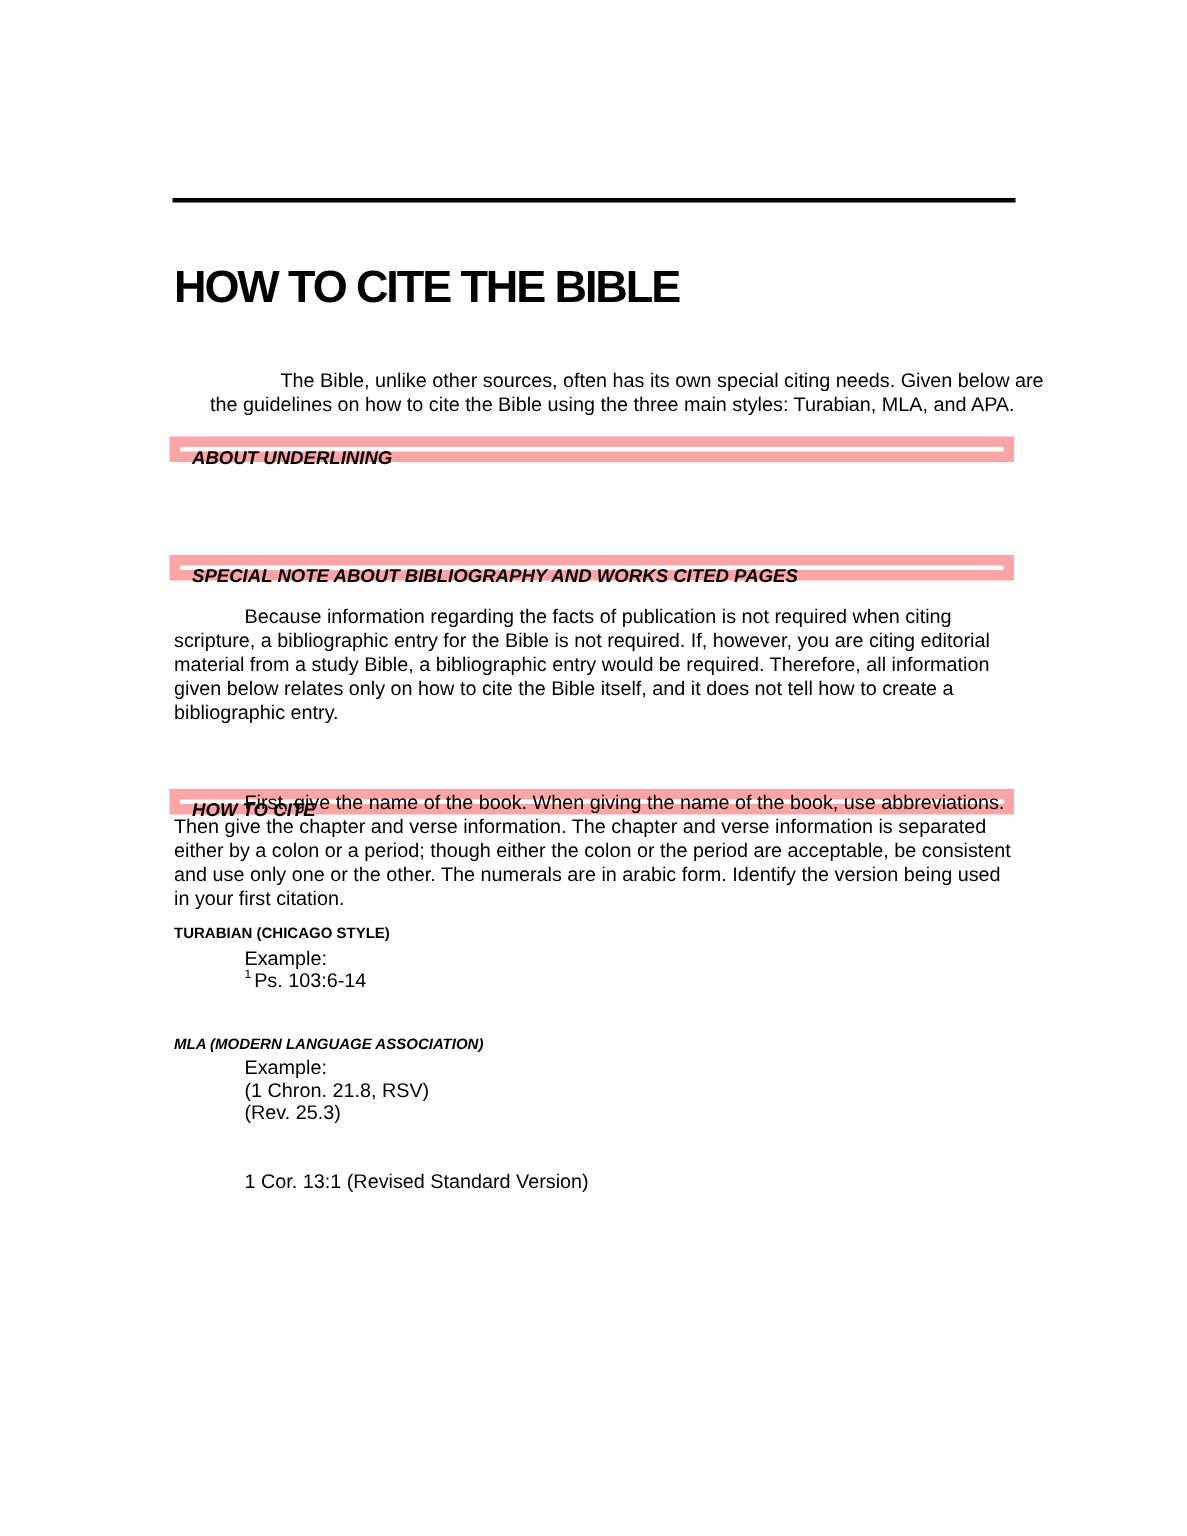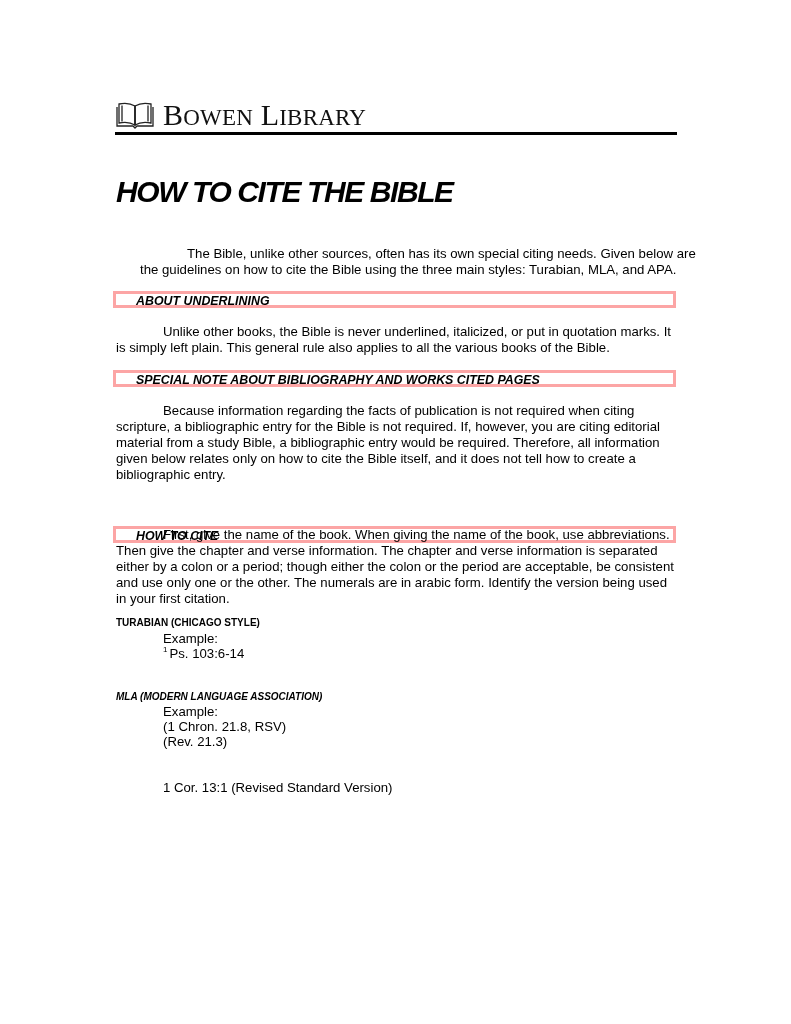--- a/index.html
+++ b/index.html
@@ -53,42 +53,41 @@
     .title {
       position: absolute;
       left: 116px;
       top: 172px;
       font-size: 30px;
       font-weight: bold;
       letter-spacing: -1.4px;
       margin: 0;
       line-height: 40px;
       white-space: nowrap;
-      font-style: italic;
     }
     .para {
       position: absolute;
       left: 116px;
       width: 562px;
       font-size: 13.2px;
       line-height: 16px;
       margin: 0;
     }
     .para .indent {
       display: inline-block;
       width: 47px;
     }
     .section-box {
       position: absolute;
       left: 113px;
       width: 563px;
       height: 17px;
-      border: 3px solid #fca5a5;
+      border: 7px solid #fca5a5;
       box-sizing: border-box;
-      padding-left: 20px;
+      padding-left: 8px;
       font-size: 12.4px;
       font-weight: bold;
       font-style: italic;
       line-height: 15px;
       white-space: nowrap;
     }
     .style-heading {
       position: absolute;
       left: 116px;
       font-size: 10px;
@@ -108,49 +107,38 @@
       vertical-align: 6px;
       line-height: 0;
       margin-right: 2px;
     }
   </style>
 </head>
 <body>
 
 <div class="page">
 
-  <div class="header">
-    <svg class="book-icon" viewBox="0 0 40 28" fill="none" stroke="#222" stroke-width="1.3">
-      <path d="M20 5 C15 2 9 2 4 3 L4 22 C9 21 15 21 20 24 Z"></path>
-      <path d="M20 5 C25 2 31 2 36 3 L36 22 C31 21 25 21 20 24 Z"></path>
-      <path d="M7 4.5 L7 20.5 M33 4.5 L33 20.5"></path>
-      <path d="M2 6 L2 25 L18 25 L20 27 L22 25 L38 25 L38 6"></path>
-      <path d="M20 5 L20 24"></path>
-    </svg>
-    <div class="brand"><span class="cap">B</span><span class="sc">OWEN</span>&nbsp;<span class="cap">L</span><span class="sc">IBRARY</span></div>
-  </div>
   <div class="top-rule"></div>
 
   <h1 class="title">HOW TO CITE THE BIBLE</h1>
 
   <p class="para" style="top:246px;margin-left:24px;"><span class="indent"></span><span>The Bible, unlike other sources, often has its own special citing needs.  Given below are the guidelines on how to cite the Bible using the three main styles: Turabian, MLA, and APA.</span></p>
 
   <div class="section-box" style="top:291px;">ABOUT UNDERLINING</div>
-  <p class="para" style="top:324px;"><span class="indent"></span><span>Unlike other books, the Bible is never underlined, italicized, or put in quotation marks.  It is simply left plain.  This general rule also applies to all the various books of the Bible.</span></p>
 
   <div class="section-box" style="top:370px;">SPECIAL NOTE ABOUT BIBLIOGRAPHY AND WORKS CITED PAGES</div>
   <p class="para" style="top:403px;"><span class="indent"></span><span>Because information regarding the facts of publication is not required when citing scripture, a bibliographic entry for the Bible is not required.  If, however, you are citing editorial material from a study Bible, a bibliographic entry would be required.  Therefore, all information given below relates only on how to cite the Bible itself, and it does not tell how to create a bibliographic entry.</span></p>
 
   <div class="section-box" style="top:494px;margin-top:32px;">HOW  TO CITE</div>
   <p class="para" style="top:527px;"><span class="indent"></span><span>First, give the name of the book.  When giving the name of the book, use abbreviations.  Then give the chapter and verse information.  The chapter and verse information is separated either by a colon or a period; though either the colon or the period are acceptable, be consistent and use only one or the other.  The numerals are in arabic form.  Identify the version being used in your first citation.</span></p>
 
   <div class="style-heading" style="top:615px;">TURABIAN (CHICAGO STYLE)</div>
   <div class="example-line" style="top:631px;">Example:</div>
   <div class="example-line" style="top:646px;"><sup>1</sup><span>Ps. 103:6-14</span></div>
 
   <div class="style-heading" style="top:689px;font-style:italic;">MLA (MODERN LANGUAGE ASSOCIATION)</div>
   <div class="example-line" style="top:704px;">Example:</div>
   <div class="example-line" style="top:719px;">(1 Chron. 21.8, RSV)</div>
-  <div class="example-line" style="top:734px;">(Rev. 21.3)</div>
+  <div class="example-line" style="top:734px;">(Rev. 25.3)</div>
 
   <div class="example-line" style="top:761px;margin-top:19px;">1 Cor. 13:1 (Revised Standard Version)</div>
 
 </div>
 
 </body></html>

